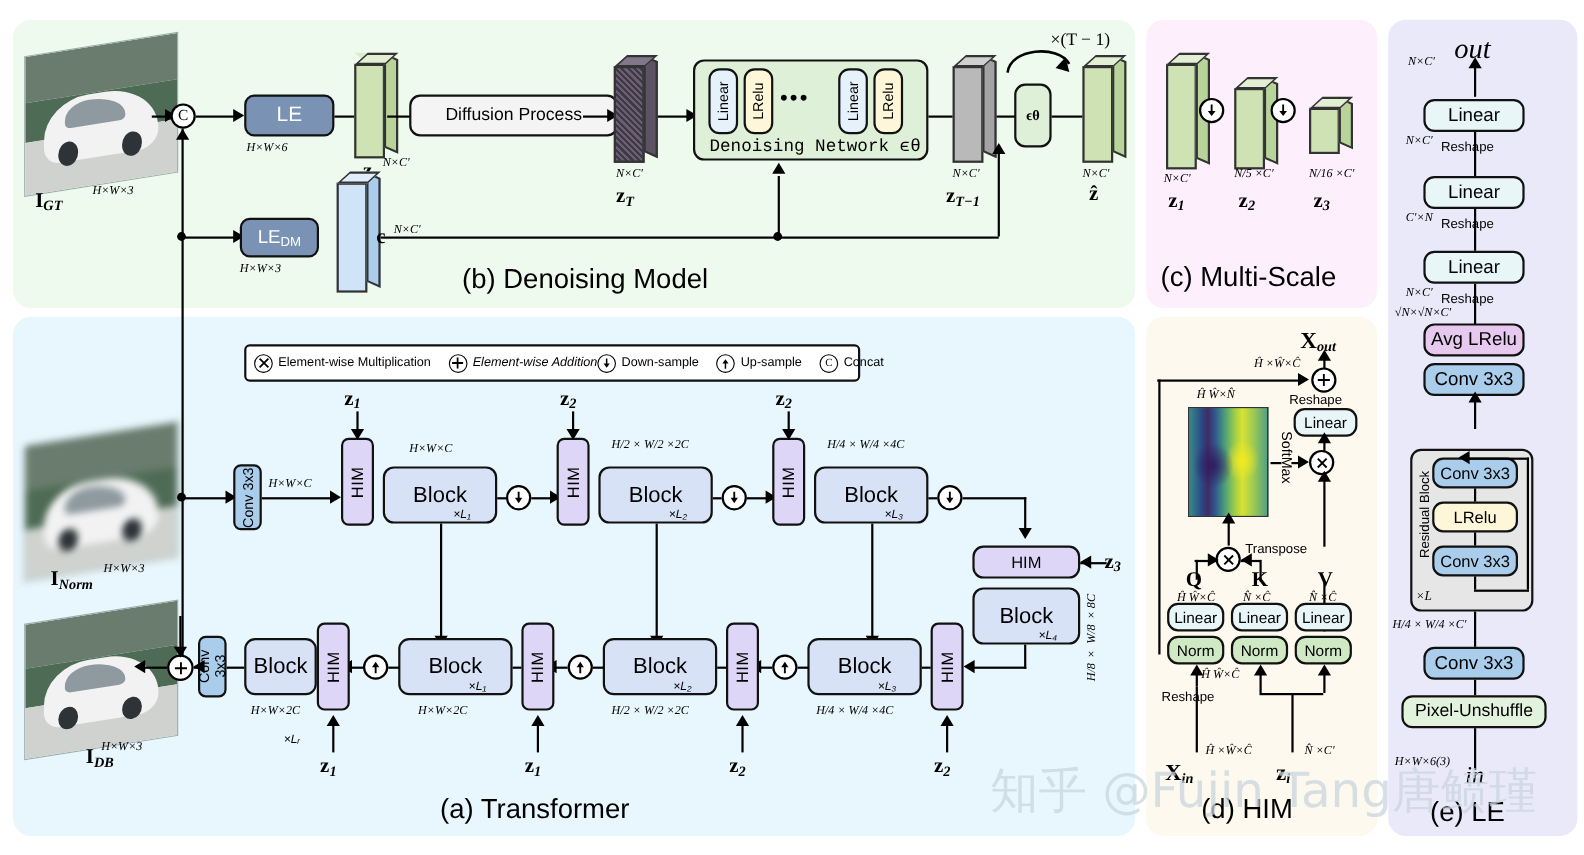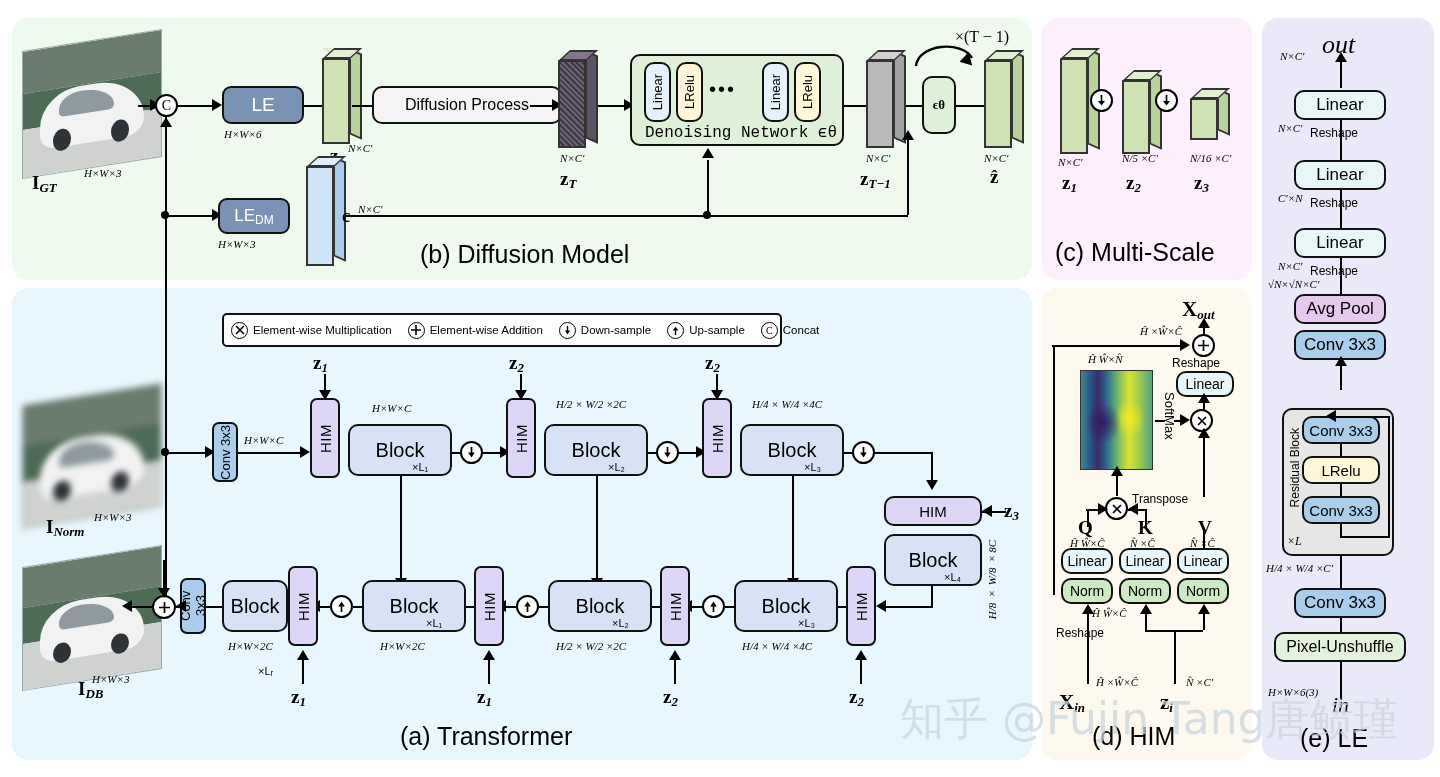--- a/index.html
+++ b/index.html
@@ -72,21 +72,21 @@
   .him-vert{writing-mode:vertical-rl;transform:rotate(180deg);font-size:15px;letter-spacing:.5px;}
   .conv-vert{writing-mode:vertical-rl;transform:rotate(180deg);font-size:13px;}
 
   .legend{position:absolute;left:222px;top:313px;width:560px;height:34px;background:#fff;
           border:2.5px solid #111;border-radius:5px;display:flex;align-items:center;
           box-sizing:border-box;padding:0 7px;gap:0px;}
   .legend .item{display:flex;align-items:center;gap:5px;font-size:11.5px;white-space:nowrap;}
   .legend .op{position:relative;width:17px;height:17px;border-width:1.8px;flex:0 0 auto;}
 
   .blocklabel{position:absolute;font-size:17px;}
-  .blocklabel .sub{font-size:11px;}
+  .blocklabel .sub{font-size:11px;font-style:italic;}
 
   .watermark{position:absolute;font-size:44px;color:#c9d6de;opacity:.75;white-space:nowrap;
              font-family:"DejaVu Sans",sans-serif;pointer-events:none;}
 
   .heatmap{position:absolute;border:1px solid #333;box-sizing:border-box;}
 </style>
 </head>
 <body>
 
 <div class="panel" id="panel-b"></div>
@@ -230,21 +230,21 @@
 <div class="lbl bold-math" style="left:342px;top:205px;">c</div>
 <div class="lbl tiny" style="left:358px;top:203px;">N×C′</div>
 
 <div class="h-line" style="left:346px;top:215px;width:562px;"></div>
 <div class="dot" style="left:703px;top:211px;"></div>
 <div class="v-line" style="left:707px;top:160px;height:55px;"></div>
 <div class="arrow-u" style="left:702px;top:148px;"></div>
 <div class="v-line" style="left:907px;top:134px;height:81px;"></div>
 <div class="arrow-u" style="left:902px;top:130px;"></div>
 
-<div class="lbl title" style="left:420px;top:240px;">(b) Diffusion Model</div>
+<div class="lbl title" style="left:420px;top:240px;">(b) Denoising Model</div>
 
 <div class="panel" id="panel-c"></div>
 
 <div class="prism" style="left:1060px;top:48px;width:44px;height:106px;">
   <div class="face" style="left:0;top:10px;width:28px;height:96px;background:#cfe2b4;"></div>
   <div class="side" style="left:27px;top:0px;width:13px;height:96px;background:#b8d49a;transform:skewY(24deg);transform-origin:top left;"></div>
   <div class="top" style="left:0;top:0;width:28px;height:11px;background:#e3efd2;transform:skewX(-48deg);transform-origin:bottom left;"></div>
 </div>
 <div class="lbl tiny" style="left:1058px;top:156px;">N×C′</div>
 <div class="lbl bold-math" style="left:1062px;top:172px;">
@@ -291,29 +291,29 @@
 
 <div class="legend">
   <div class="item">
     <span class="op">
       <svg width="12" height="12" viewBox="0 0 12 12">
           <path d="M2,2 L10,10 M10,2 L2,10" stroke="#000" stroke-width="1.6"></path>
         </svg>
     </span>
       <span>Element-wise  Multiplication</span>
   </div>
-  <div class="item" style="margin-left:16px;">
+  <div class="item" style="margin-left:16px;font-style:italic;">
     <span class="op">
       <svg width="12" height="12" viewBox="0 0 12 12">
           <path d="M6,1 L6,11 M1,6 L11,6" stroke="#000" stroke-width="1.6"></path>
         </svg>
     </span>
       <span>Element-wise Addition</span>
   </div>
-  <div class="item" style="margin-left:16px;">
+  <div class="item" style="margin-left:0;">
     <span class="op">
       <svg width="11" height="11" viewBox="0 0 13 13">
           <path d="M6.5,1 L6.5,9" stroke="#000" stroke-width="1.6"></path>
           <path d="M3.2,6.5 L6.5,11 L9.8,6.5 Z" fill="#000"></path>
         </svg>
     </span>
       <span>Down-sample</span>
   </div>
   <div class="item" style="margin-left:16px;">
     <span class="op">
@@ -710,21 +710,21 @@
 
 <div class="box rounded linwhite" style="left:1294px;top:228px;width:92px;height:30px;">
   <span style="font-size:17px;">Linear</span>
 </div>
 <div class="lbl tiny" style="left:1278px;top:260px;">N×C′</div>
 <div class="lbl" style="left:1310px;top:264px;font-size:12px;">Reshape</div>
 <div class="lbl tiny" style="left:1268px;top:278px;">√N×√N×C′</div>
 <div class="v-line" style="left:1340px;top:258px;height:52px;"></div>
 
 <div class="box rounded avgpool" style="left:1294px;top:294px;width:92px;height:30px;">
-  <span style="font-size:17px;">Avg Pool</span>
+  <span style="font-size:17px;">Avg LRelu</span>
 </div>
 <div class="box rounded convblue" style="left:1294px;top:330px;width:92px;height:30px;">
   <span style="font-size:17px;">Conv 3x3</span>
 </div>
 <div class="v-line" style="left:1340px;top:360px;height:30px;"></div>
 <div class="arrow-u" style="left:1335px;top:356px;"></div>
 
 <div class="box rounded" style="left:1282px;top:408px;width:112px;height:148px;background:#e6e6e6;display:block;"></div>
 <div class="lbl" style="left:1288px;top:428px;font-size:12px;writing-mode:vertical-rl;transform:rotate(180deg);">Residual Block</div>
 <div class="box rounded convblue" style="left:1302px;top:416px;width:78px;height:28px;">

